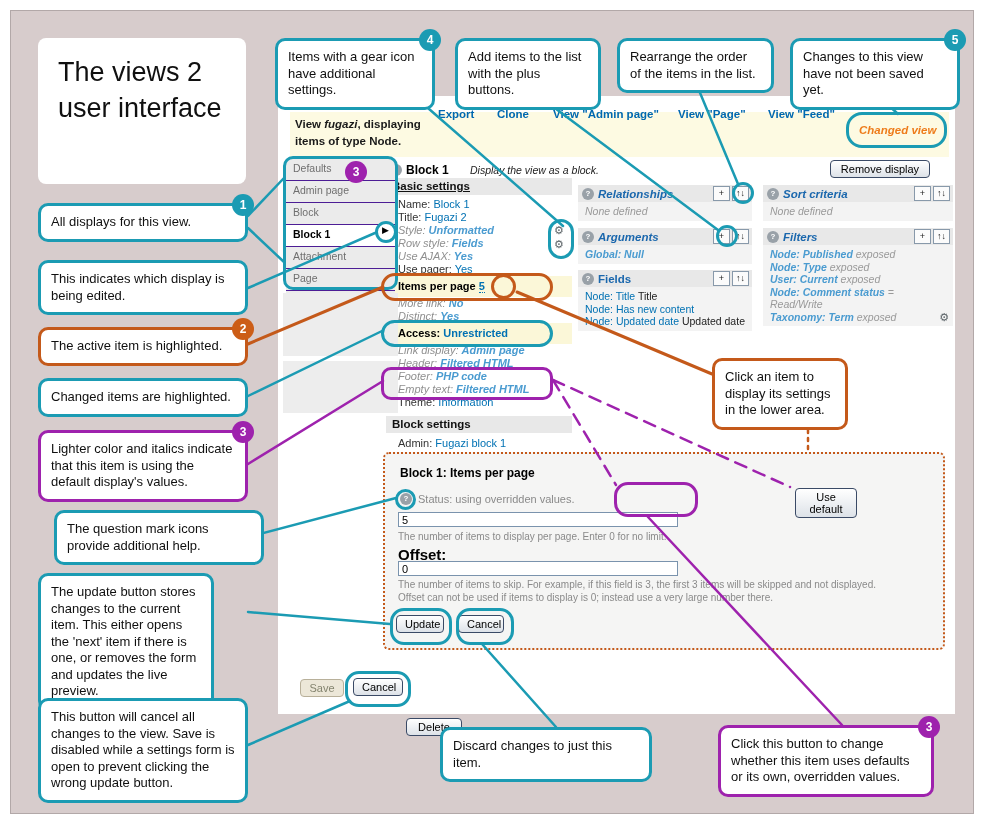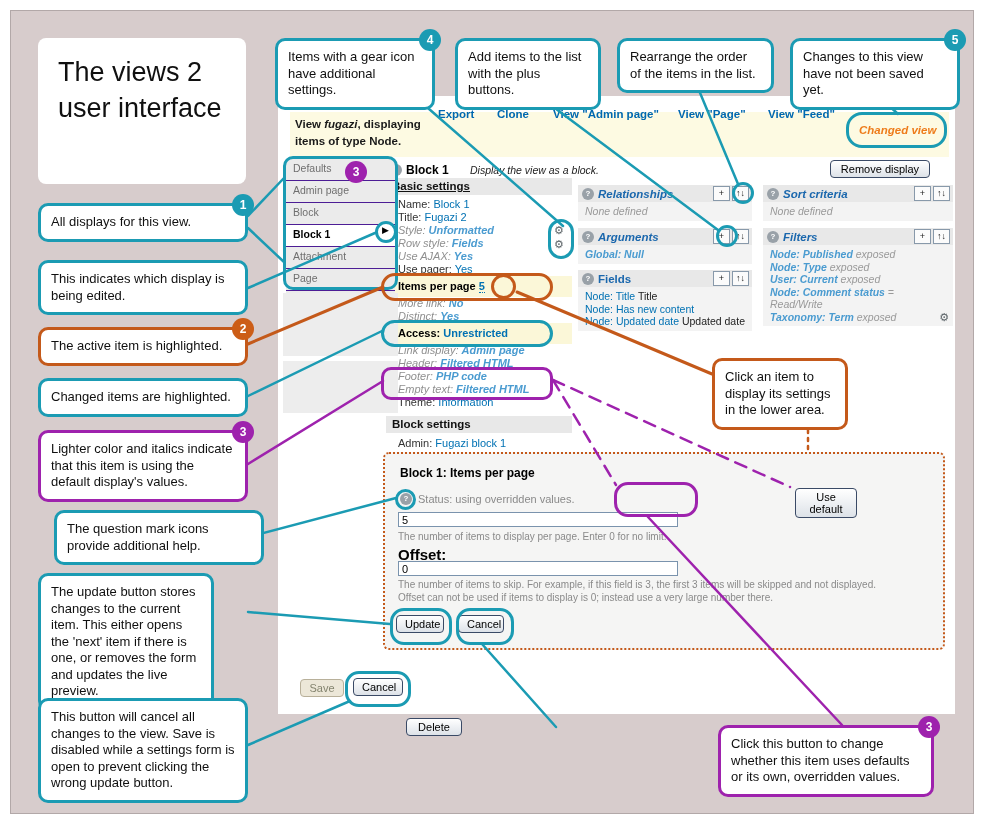--- a/index.html
+++ b/index.html
@@ -280,19 +280,20 @@
   <div class="co" style="left:38px;top:378px;width:210px;"><span>Changed items are highlighted.</span></div>
   <div class="co purple" style="left:38px;top:430px;width:210px;">
     <span>Lighter color and italics indicate that this item is using the default display's values.</span>
     <span class="badge purple corner">3</span>
   </div>
   <div class="co" style="left:38px;top:510px;width:210px;margin-left:16px;"><span>The question mark icons provide additional help.</span></div>
   <div class="co" style="left:38px;top:573px;width:176px;"><span>The update button stores changes to the current item. This either opens the 'next' item if there is one, or removes the form and updates the live preview.</span></div>
   <div class="co" style="left:38px;top:698px;width:210px;"><span>This button will cancel all changes to the view. Save is disabled while a settings form is open to prevent clicking the wrong update button.</span></div>
 
   <div class="co orange" style="left:712px;top:358px;width:136px;"><span>Click an item to display its settings in the lower area.</span></div>
+  <div class="co" style="left:440px;top:727px;width:212px;"><span>Discard changes to just this item.</span></div>
   <div class="co purple" style="left:718px;top:725px;width:216px;">
     <span>Click this button to change whether this item uses defaults or its own, overridden values.</span>
     <span class="badge purple corner">3</span>
   </div>
 
   <span class="badge purple" style="left:345px;top:161px;z-index:62;">3</span>
 </div>
 
 </body></html>

